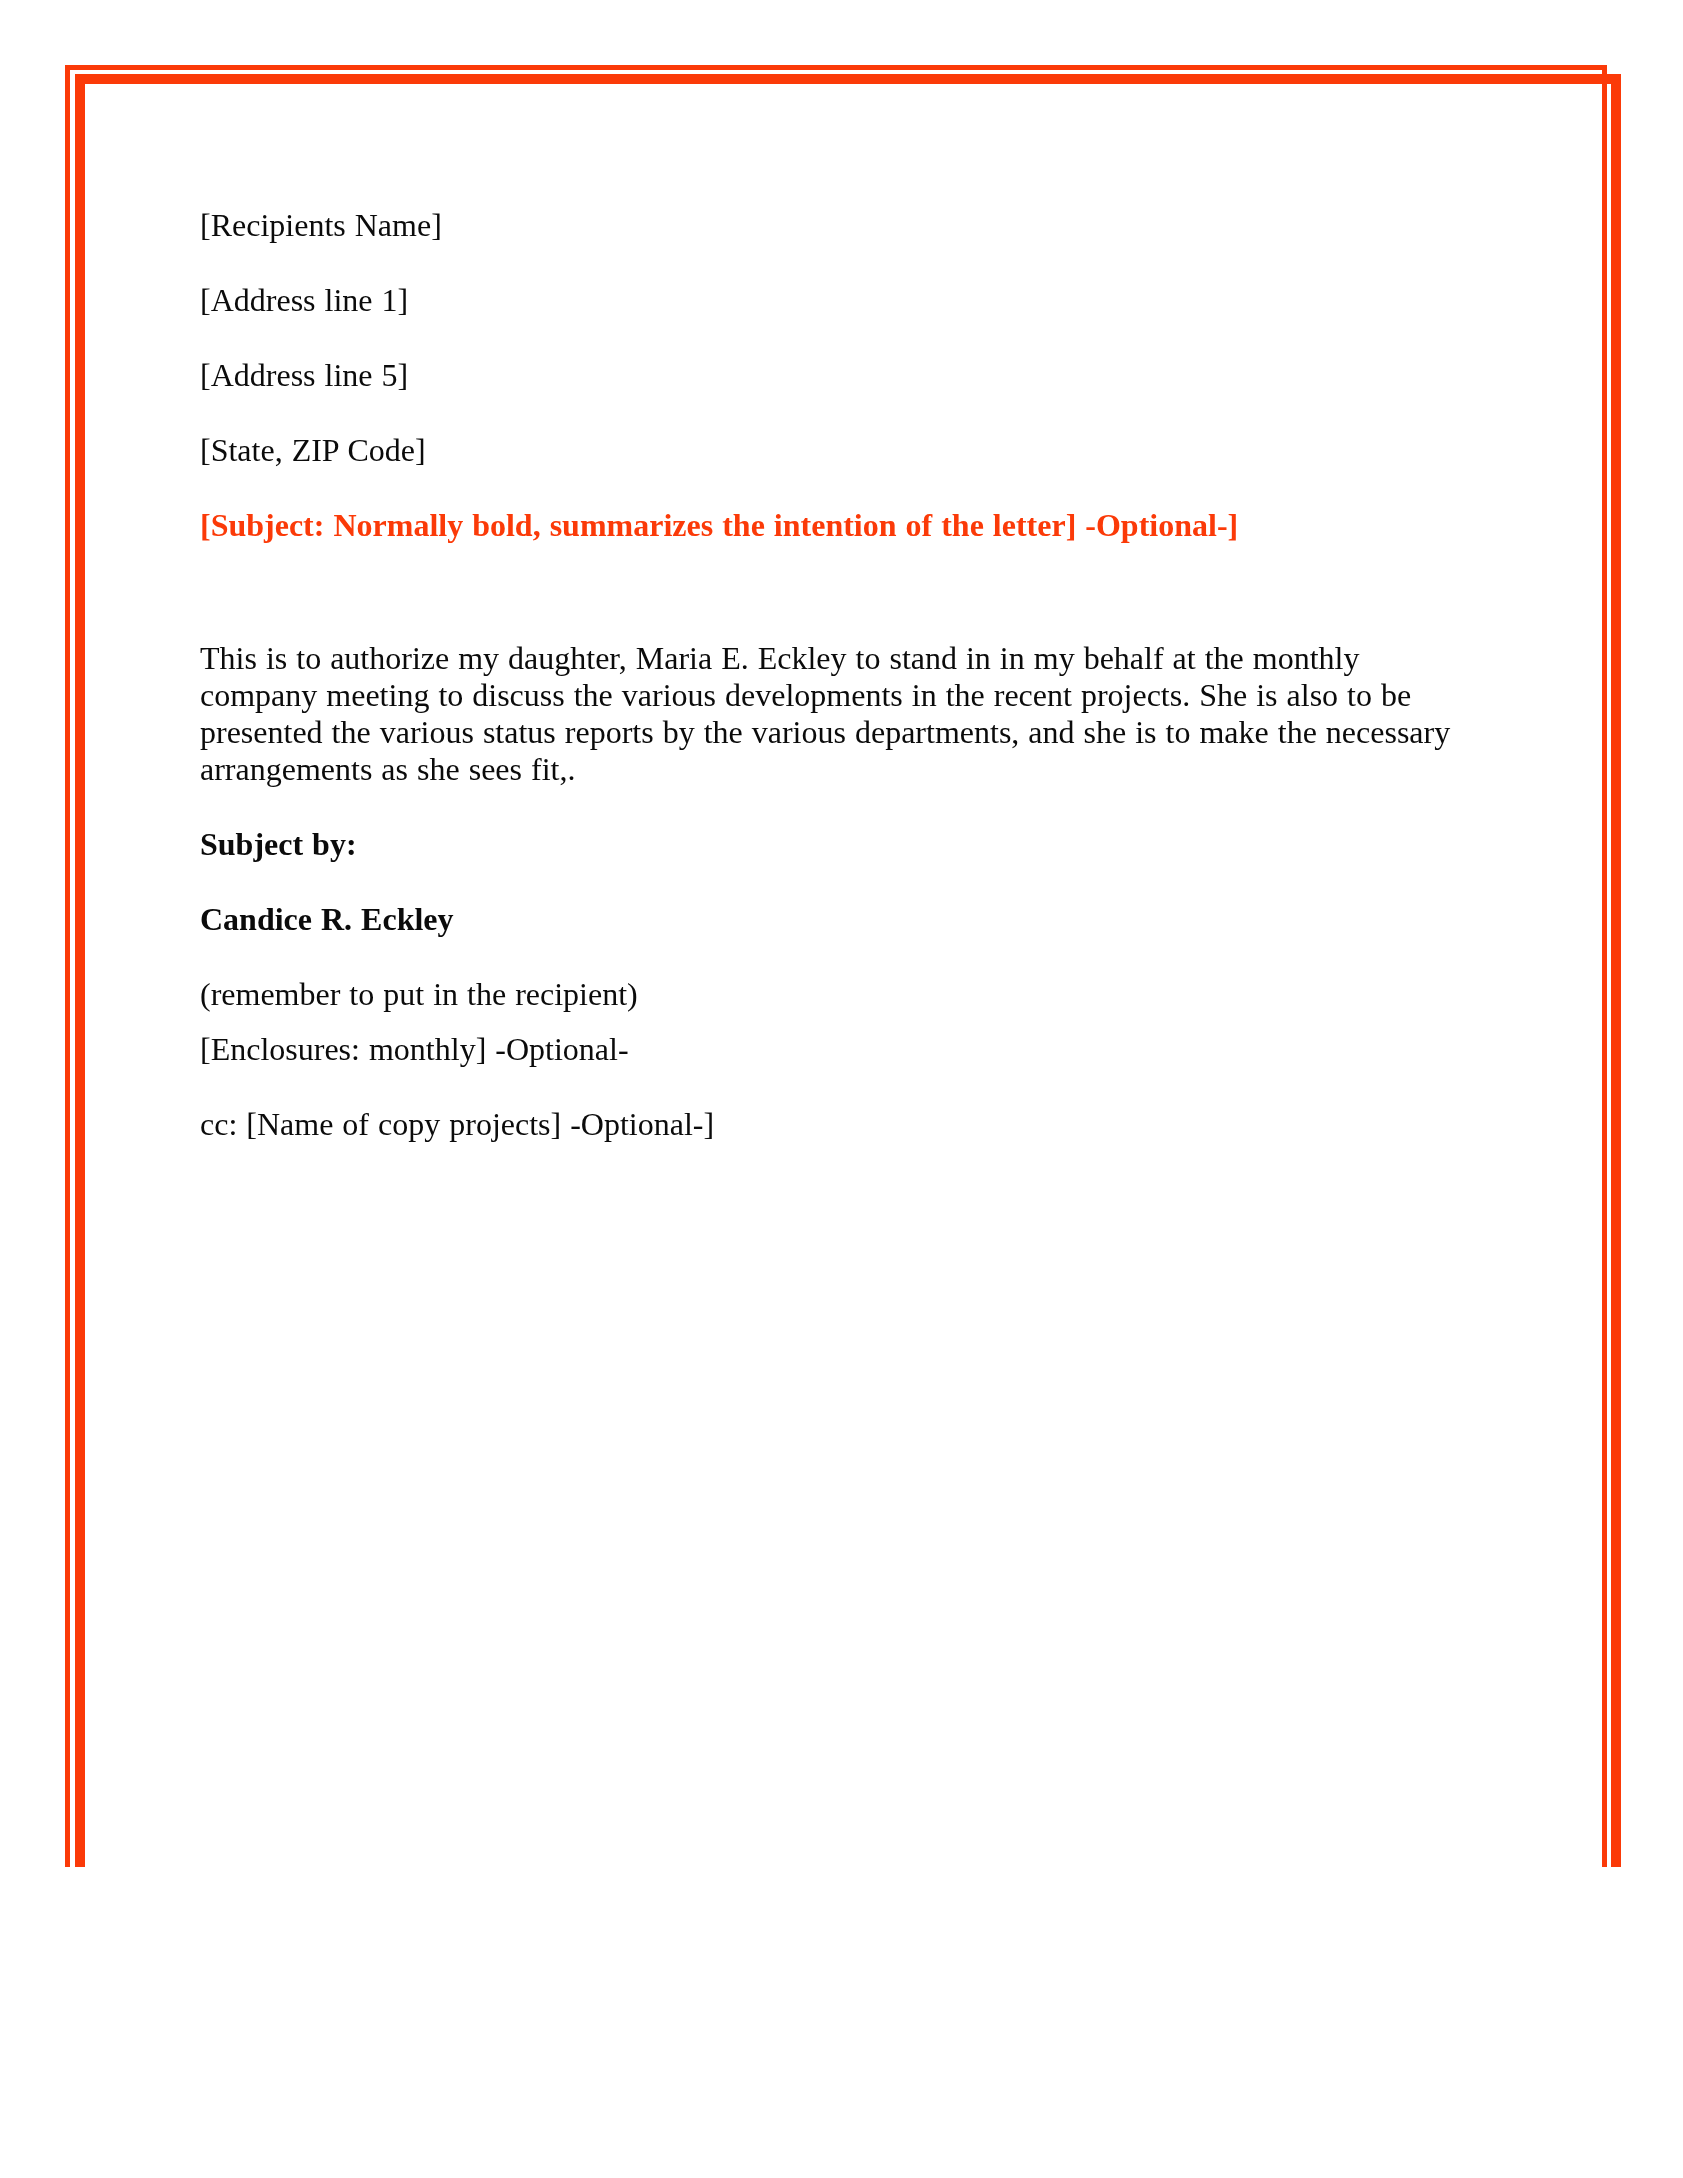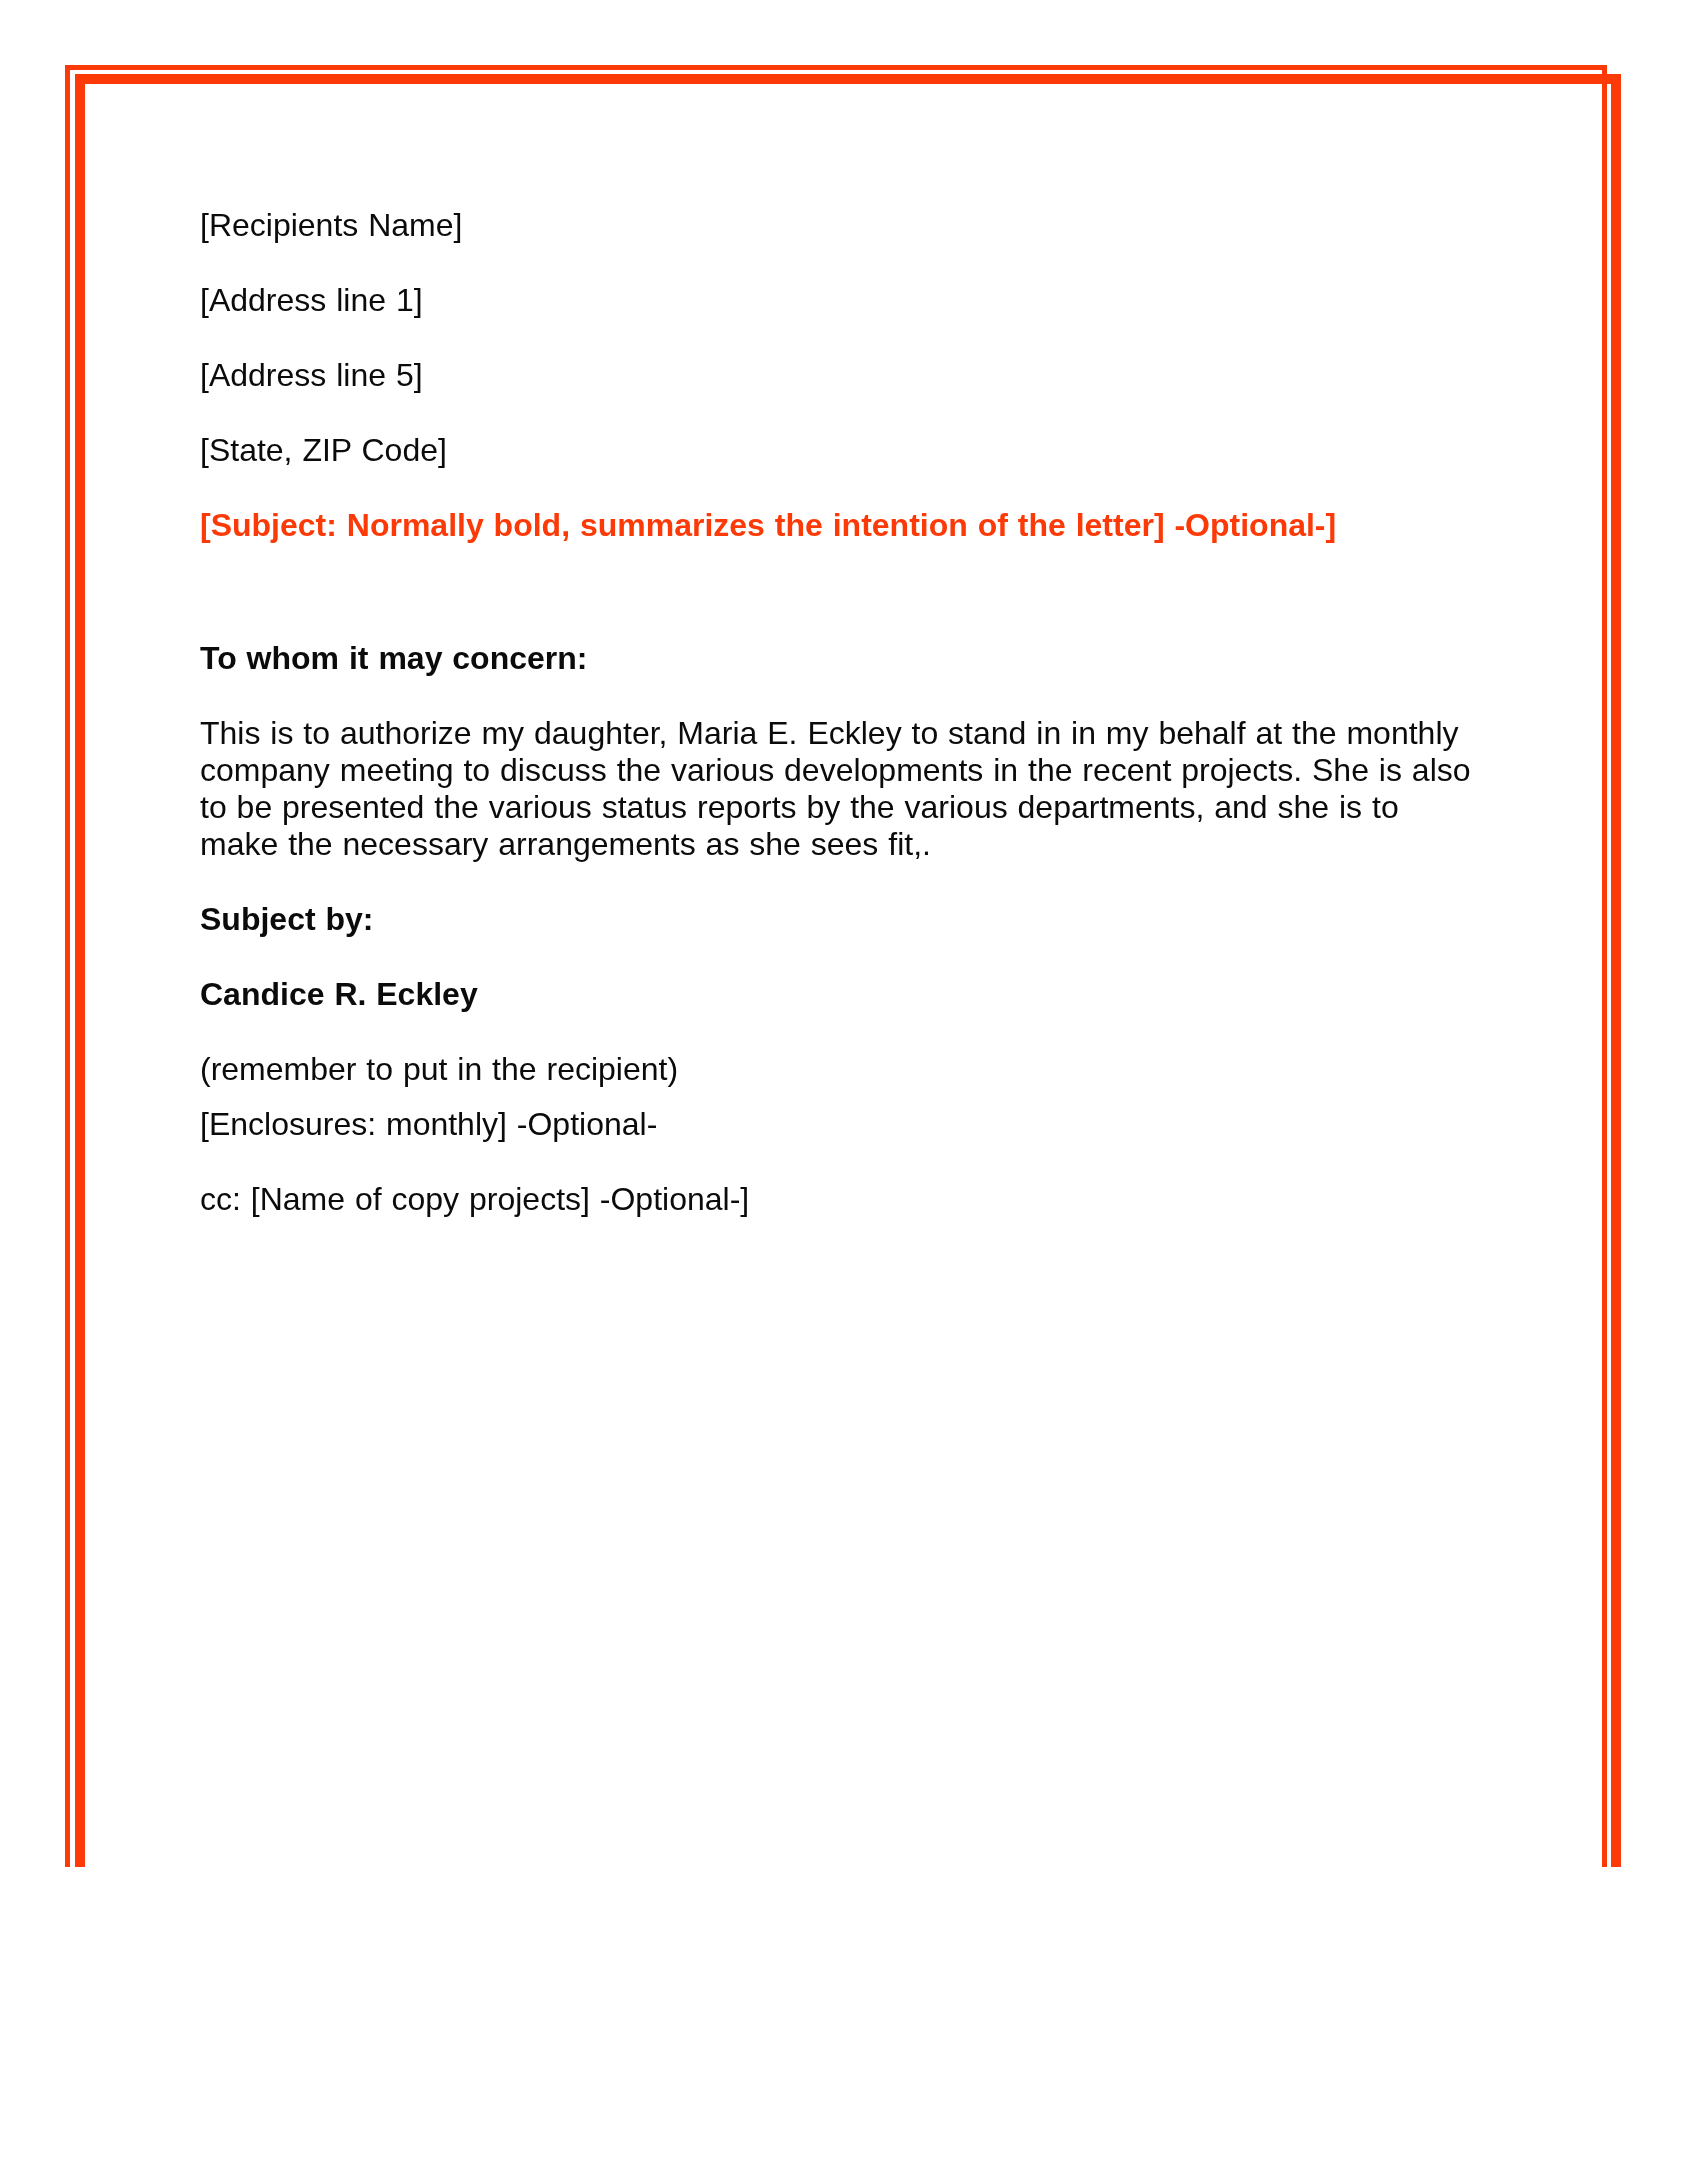--- a/index.html
+++ b/index.html
@@ -6,21 +6,21 @@
     margin: 0;
     padding: 0;
     background: #ffffff;
   }
   .page {
     position: relative;
     width: 1683px;
     height: 1867px;
     background: #ffffff;
     overflow: hidden;
-    font-family: Liberation Sans, sans-serif;
+    font-family: Liberation Serif, serif;
     color: #0b0b0b;
   }
   
   .frame {
     position: absolute;
     box-sizing: border-box;
     pointer-events: none;
     background: transparent;
   }
   .frame-thin {
@@ -77,21 +77,20 @@
     <p class="para">[Recipients Name]</p>
 
     <p class="para">[Address line 1]</p>
 
     <p class="para">[Address line 5]</p>
 
     <p class="para">[State, ZIP Code]</p>
 
     <p class="para bold accent subject">[Subject: Normally bold, summarizes the intention of the letter] -Optional-]</p>
 
-    <p class="para bold">To whom it may concern:</p>
 
     <p class="para">This is to authorize my daughter, Maria E. Eckley to stand in in my behalf at the monthly company meeting to discuss the various developments in the recent projects. She is also to be presented the various status reports by the various departments, and she is to make the necessary arrangements as she sees fit,.</p>
 
     <p class="para bold">Subject by:</p>
 
     <p class="para bold">Candice R. Eckley</p>
 
     <p class="para tight">(remember to put in the recipient)</p>
 
     <p class="para">[Enclosures: monthly] -Optional-</p>

